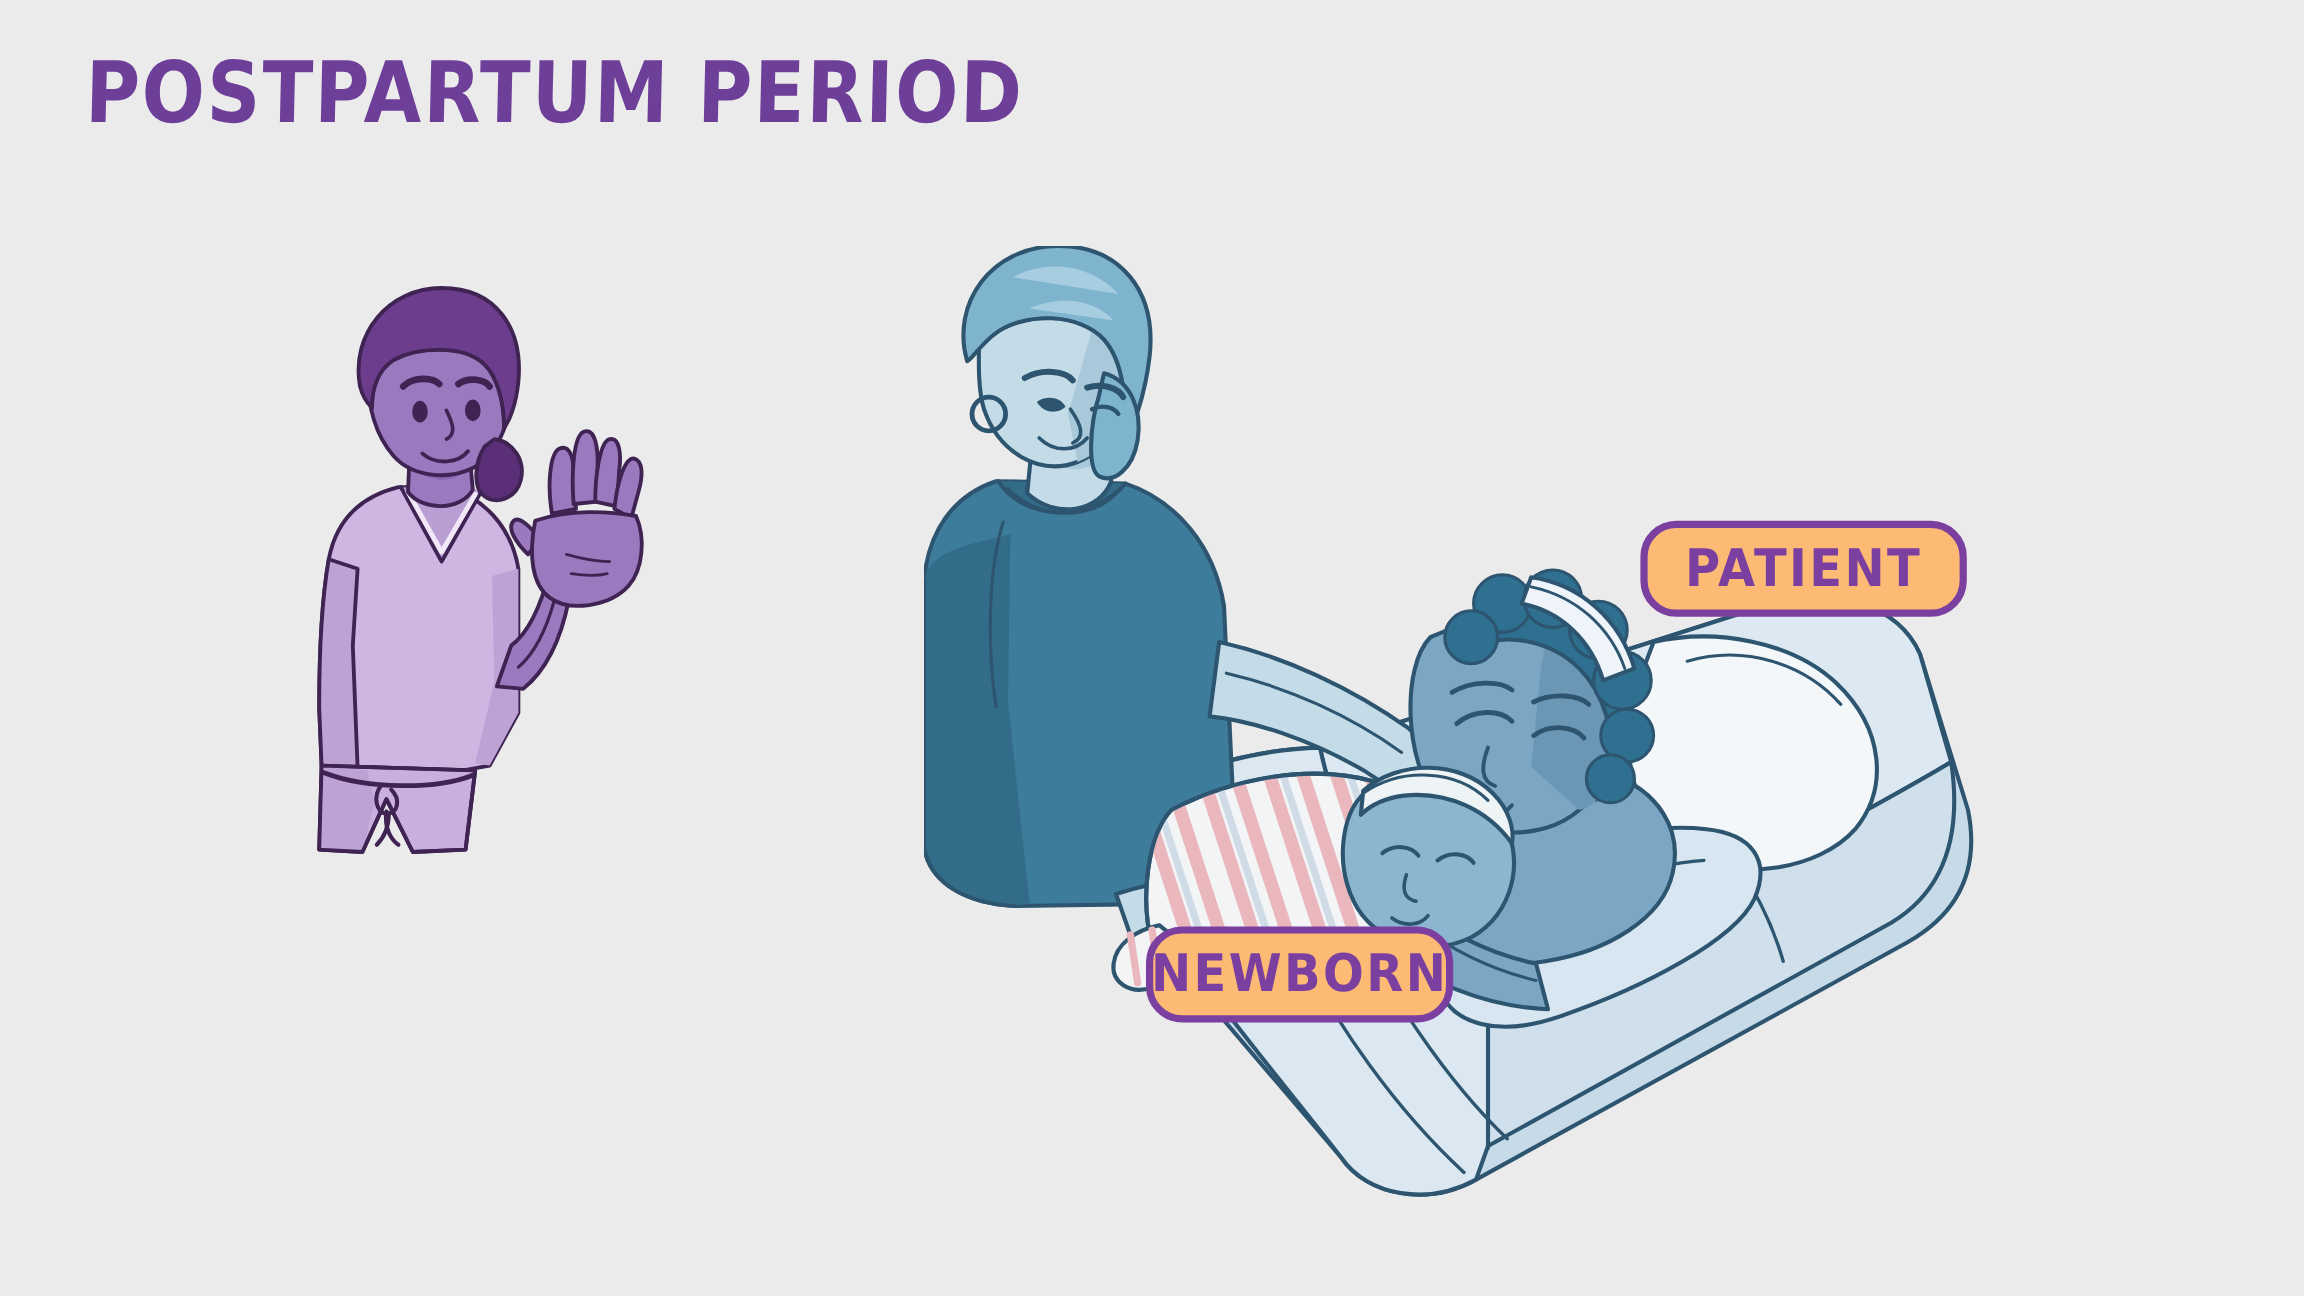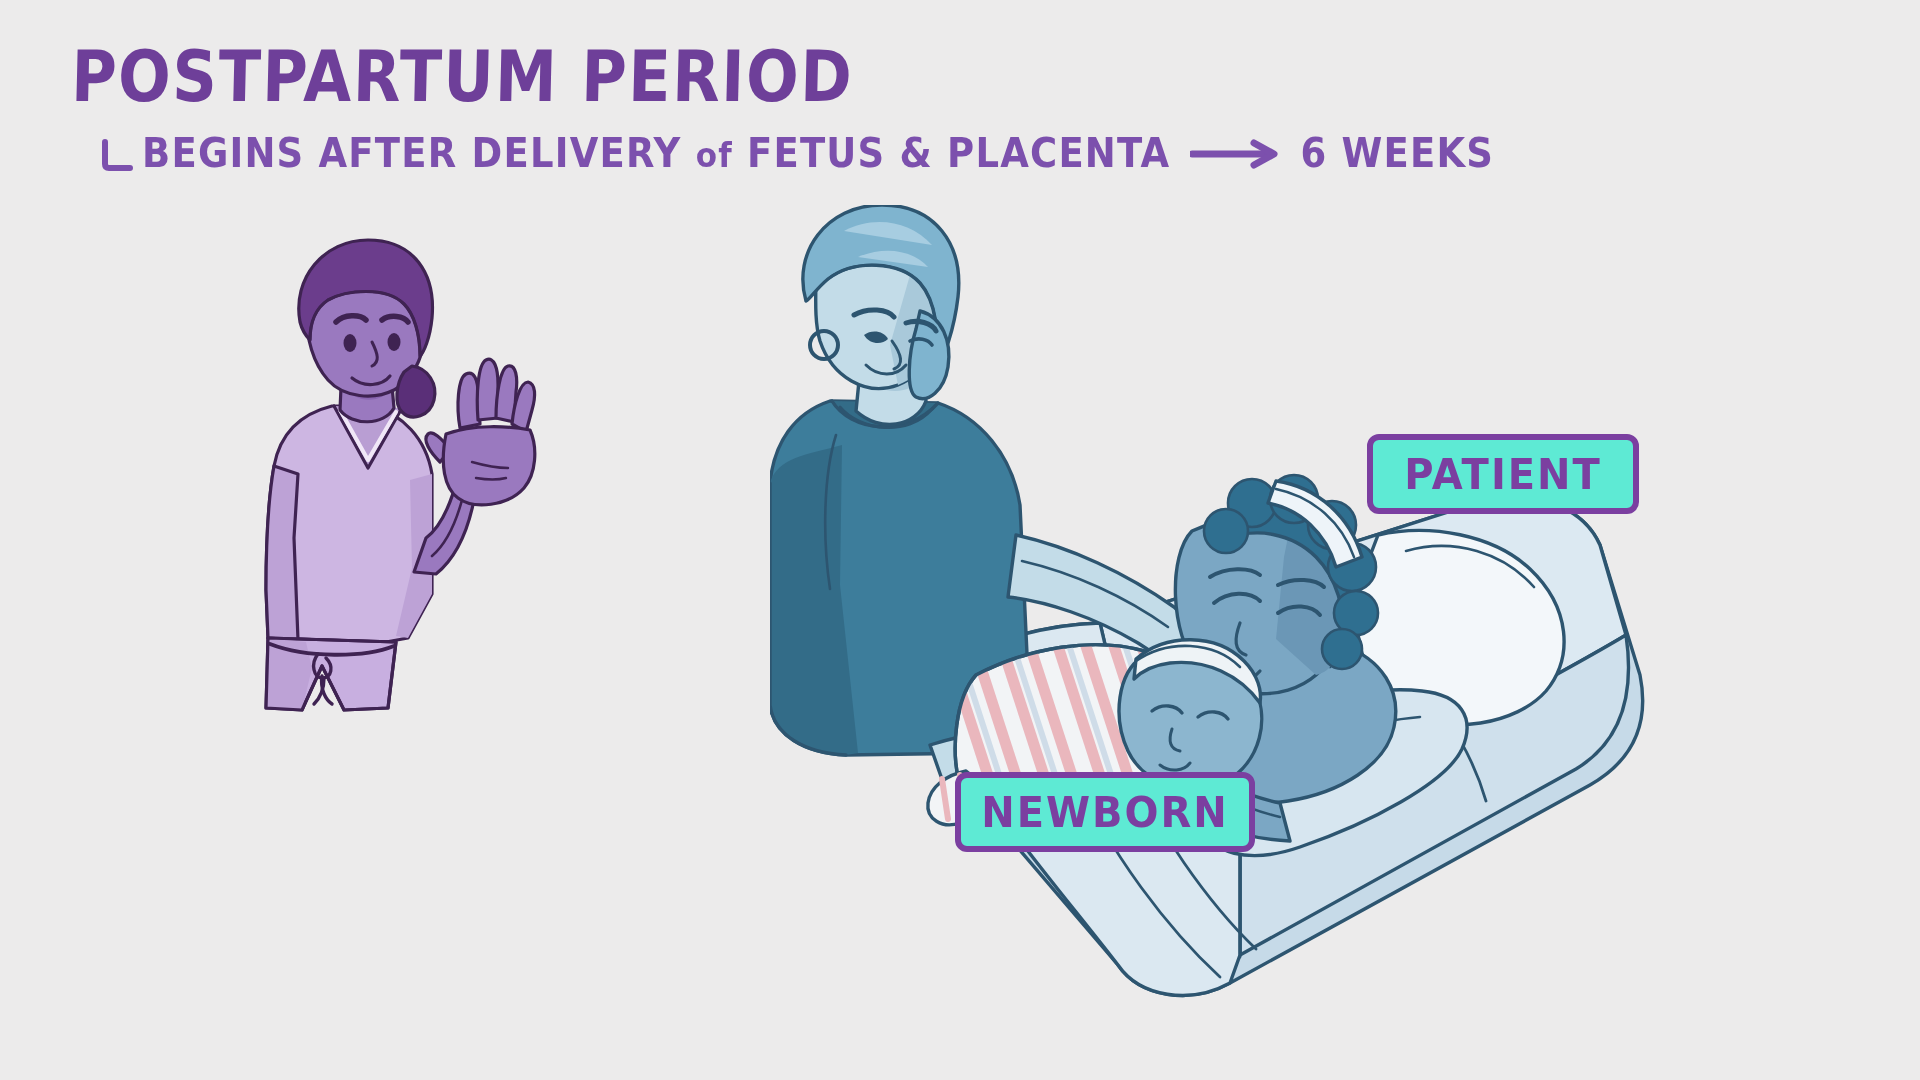--- a/index.html
+++ b/index.html
@@ -77,69 +77,51 @@
   
   .fig {
     position: absolute;
   }
   #nurse-figure { left: 236px; top: 238px; width: 330px; height: 560px; }
   #bedside-scene { left: 770px; top: 205px; width: 1110px; height: 820px; }
 
   
   .callout {
     position: absolute;
-    background: #5eead4;
+    background: #fdba74;
     border: 6px solid #7b3fa0;
-    border-radius: 12px;
+    border-radius: 30px;
     display: flex;
     align-items: center;
     justify-content: center;
     box-sizing: border-box;
     padding: 0 26px;
   }
   .callout span {
     font-family: "DejaVu Sans", sans-serif;
     font-weight: 700;
     font-size: 40px;
     letter-spacing: 2px;
     color: #7b3fa0;
     transform: scaleY(1.08);
     white-space: nowrap;
     line-height: 1;
   }
   #callout-patient { left: 1367px; top: 434px; width: 272px; height: 80px; }
   #callout-family  { left: 718px;  top: 573px; width: 246px; height: 76px; }
-  #callout-newborn { left: 955px;  top: 772px; width: 300px; height: 80px; }
+  #callout-newborn { left: 955px;  top: 772px; width: 256px; height: 80px; }
 </style>
 </head>
 <body>
 
 <div id="slide">
 
   <div class="title-block">
     <div class="slide-title">POSTPARTUM PERIOD</div>
 
-    <div class="subtitle-row">
-      <svg class="elbow-icon" viewBox="0 0 34 34">
-        <path d="M5 3 L5 25 Q5 29 9 29 L30 29" fill="none" stroke="#7c50ad" stroke-width="6" stroke-linecap="round" stroke-linejoin="round"></path>
-      </svg>
-
-      <div class="subtitle-text">
-        <span>BEGINS AFTER DELIVERY</span>
-        <span class="lc">of</span>
-        <span>FETUS &amp; PLACENTA</span>
-      </div>
-
-      <svg class="arrow-icon" viewBox="0 0 96 30">
-        <path d="M2 15 L78 15" fill="none" stroke="#7c50ad" stroke-width="7" stroke-linecap="round"></path>
-        <path d="M64 4 L84 15 L64 26" fill="none" stroke="#7c50ad" stroke-width="7" stroke-linecap="round" stroke-linejoin="round"></path>
-      </svg>
-
-      <div class="subtitle-text">6 WEEKS</div>
-    </div>
   </div>
 
   <svg class="fig" id="nurse-figure" viewBox="0 0 330 560">
     <g stroke="#3f2352" stroke-width="3.2" stroke-linejoin="round" stroke-linecap="round">
 
       <path d="M96 168 C64 176 44 196 38 228 C32 262 30 300 30 352 L32 400 L150 404 L172 400 L196 356 L196 236 C190 200 166 176 136 168 Z" fill="#cdb6e2"></path>
 
       <path d="M38 228 C32 262 30 300 30 352 L32 400 L62 402 L58 300 L62 236 Z" fill="#bda2d6" stroke="none"></path>
       <path d="M38 228 C32 262 30 300 30 352 L32 400 L62 402 L58 300 L62 236 Z" fill="none"></path>
 

